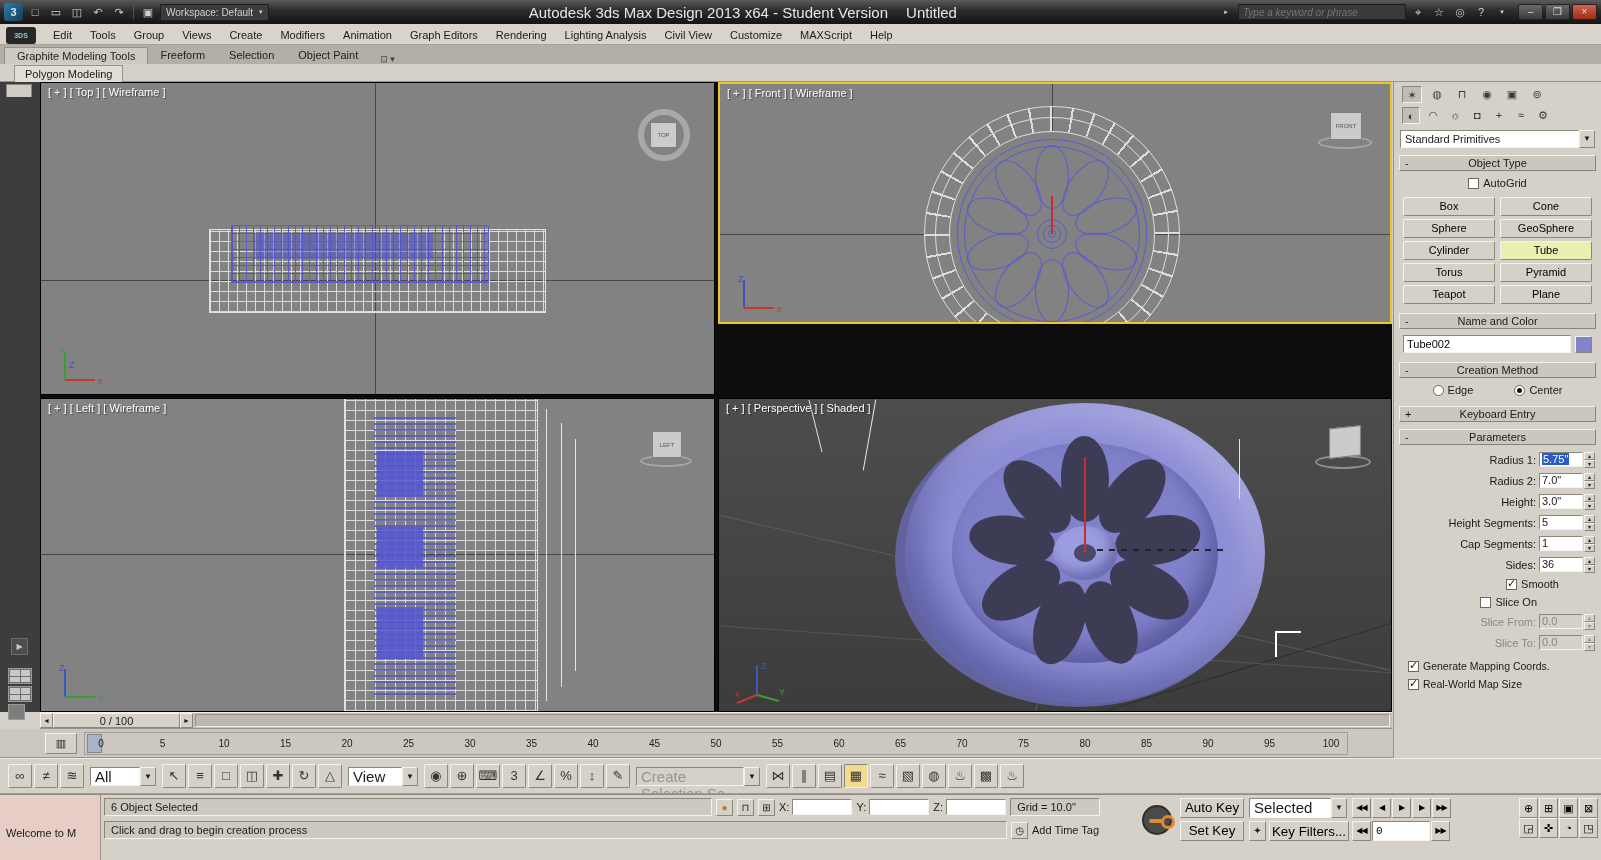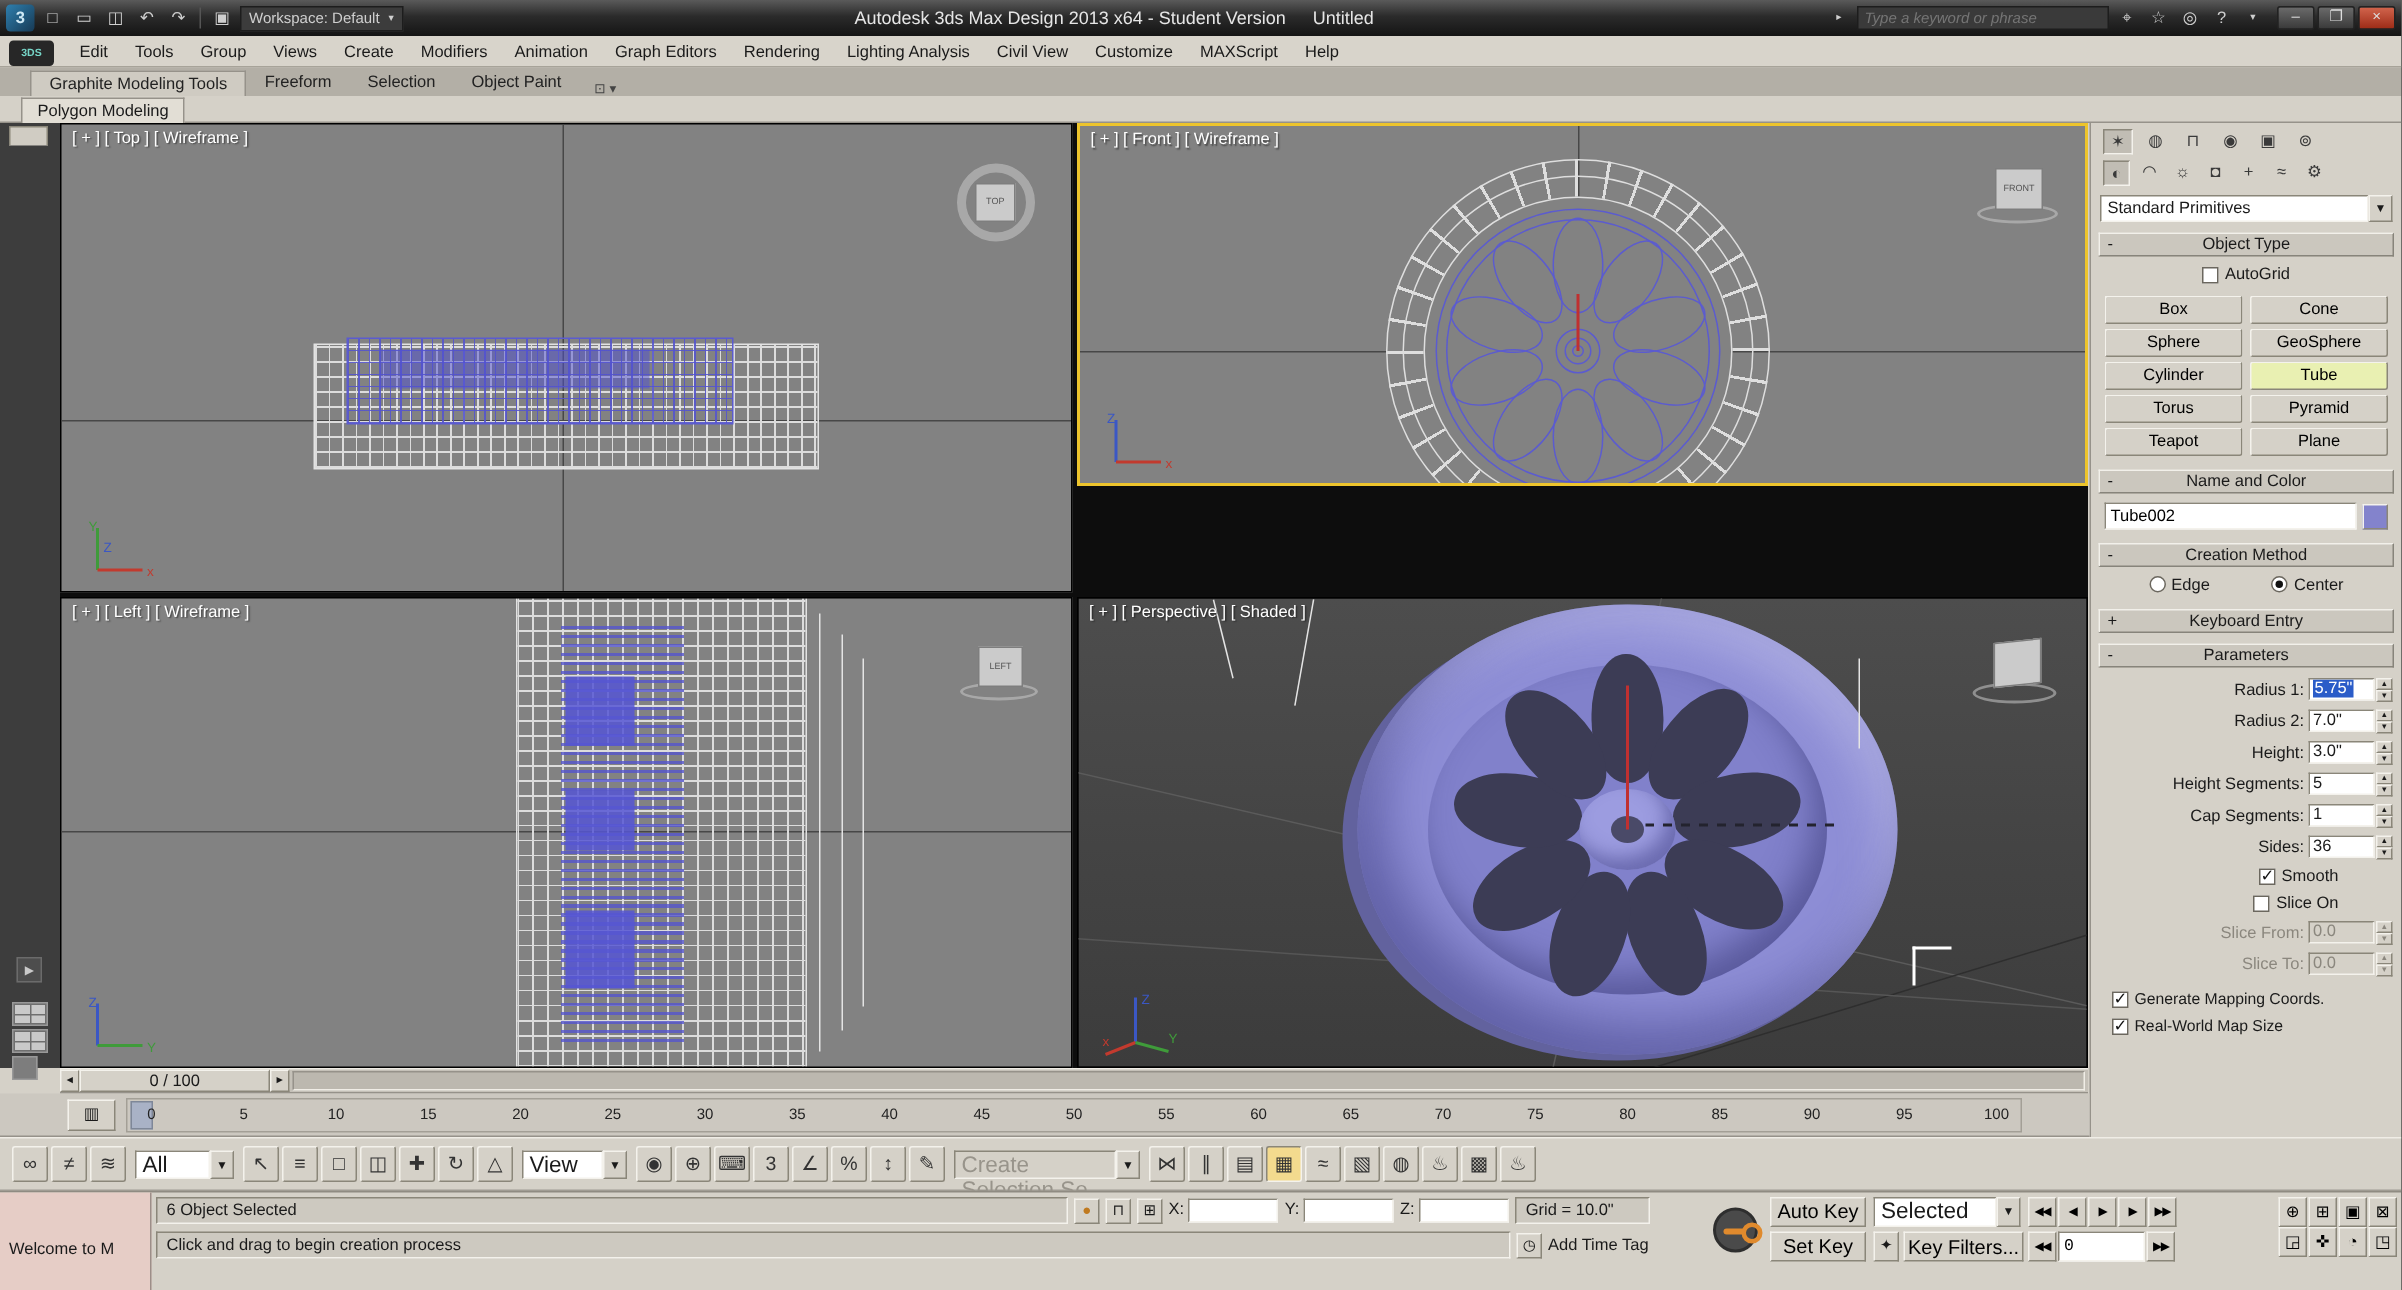--- a/index.html
+++ b/index.html
@@ -7,31 +7,31 @@
 .app{position:relative;width:1601px;height:860px;font-family:"Liberation Sans",sans-serif;font-size:11px;color:#1a1a1a;background:#d5d1c8;overflow:hidden;-webkit-user-select:none;user-select:none}
 .abs{position:absolute}
 .raised{border:1px solid;border-color:#f4f2ec #8a8679 #8a8679 #f4f2ec;background:#d5d1c8}
 .sunken{border:1px solid;border-color:#8a8679 #f4f2ec #f4f2ec #8a8679;background:#fff}
 
 .titlebar{height:24px;background:linear-gradient(#5a5a5a,#2b2b2b 45%,#141414);display:flex;align-items:center;color:#d8d8d8;padding:0 4px;gap:3px}
 .applogo{width:19px;height:18px;border-radius:3px;background:linear-gradient(135deg,#2e7fae,#173a55);color:#cfe9f5;font-size:11px;font-weight:bold;text-align:center;line-height:18px}
 .tbi{width:18px;height:18px;text-align:center;line-height:18px;font-size:11px;color:#cfcfcf}
 .tsep{width:1px;height:14px;background:#555;margin:0 2px}
 .wsdd{display:flex;align-items:center;height:17px;background:#3c3c3c;border:1px solid #1d1d1d;color:#cfcfcf;font-size:10px;padding:0 5px;gap:6px}
-.titletext{flex:1;text-align:center;font-size:12px;color:#e6e6e6;white-space:nowrap;overflow:hidden}
+.titletext{flex:1;text-align:center;font-size:15px;color:#e6e6e6;white-space:nowrap;overflow:hidden}
 .titletext b{font-weight:normal;margin-left:18px}
 .searchbox{width:168px;height:16px;background:#3a3a3a;border:1px solid #1d1d1d;color:#9a9a9a;font-style:italic;font-size:10px;padding:0 4px;font-family:"Liberation Sans",sans-serif}
 .winbtns{display:flex;gap:2px;margin-left:4px}
 .winbtn{width:25px;height:16px;text-align:center;line-height:14px;color:#ddd;font-size:10px;background:linear-gradient(#6a6a6a,#3a3a3a);border:1px solid #222;border-radius:2px}
 .winbtn.close{background:linear-gradient(#d1644c,#9e2c17)}
 
 .menubar{height:21px;background:#d8d4cb;border-bottom:1px solid #a7a399;display:flex;align-items:flex-end}
 .appbadge{width:30px;height:17px;background:#272727;border-radius:3px;color:#77d6c8;font-size:7px;font-weight:bold;text-align:center;line-height:17px;margin:0 8px 0 6px}
 .menu-item{padding:3px 9px;cursor:default}
-.ribbonrow{height:19px;background:#b3afa6;display:flex;align-items:flex-end;padding-left:20px}
+.ribbonrow{height:19px;background:#b3afa6;display:flex;align-items:flex-end;padding-left:4px}
 .rtab{padding:2px 12px;color:#222}
 .rtab.active{background:#cfcbc2;border:1px solid #96928a;border-bottom:none}
 .ribext{display:flex;align-items:center;gap:3px;margin-left:10px;color:#444;font-size:9px}
 .subtabrow{height:18px;background:#d5d1c8;border-bottom:1px solid #96928a;position:relative}
 .stab{position:absolute;left:14px;top:1px;padding:2px 10px;background:#e2ded5;border:1px solid #96928a;border-bottom:1px solid #e2ded5}
 
 .leftstrip{position:absolute;left:0;top:82px;width:40px;height:630px;background:#3d3d3d}
 .lstab{position:absolute;left:6px;top:2px;width:26px;height:13px;background:#d0ccc3;border:1px solid #8a8679;border-bottom:none}
 .lsarrow{position:absolute;left:11px;top:556px;width:17px;height:17px;background:#4d4d4d;border:1px solid #6b6b6b;color:#c9c9c9;font-size:8px;text-align:center;line-height:16px}
 .lspreset{position:absolute;left:8px;width:24px;height:16px;background:#6f6f6f;border:1px solid #999;display:grid;grid-template-columns:1fr 1fr;grid-template-rows:1fr 1fr;gap:1px;padding:1px}
@@ -441,21 +441,21 @@
           <div class="pfield sunken">36</div>
           <span class="spin">
             <i>▴</i>
             <i>▾</i>
           </span>
         </div>
       <div class="crow" style="justify-content:flex-end;padding-right:42px">
           <span class="cbx on"></span>
           <span>Smooth</span>
         </div>
-      <div class="crow" style="justify-content:flex-end;padding-right:42px">
+      <div class="crow" style="justify-content:flex-end;padding-right:64px">
           <span class="cbx"></span>
           <span>Slice On</span>
         </div>
       <div class="prow dis">
           <span class="plabel">Slice From:</span>
           <div class="pfield sunken">0.0</div>
           <span class="spin">
             <i>▴</i>
             <i>▾</i>
           </span>

